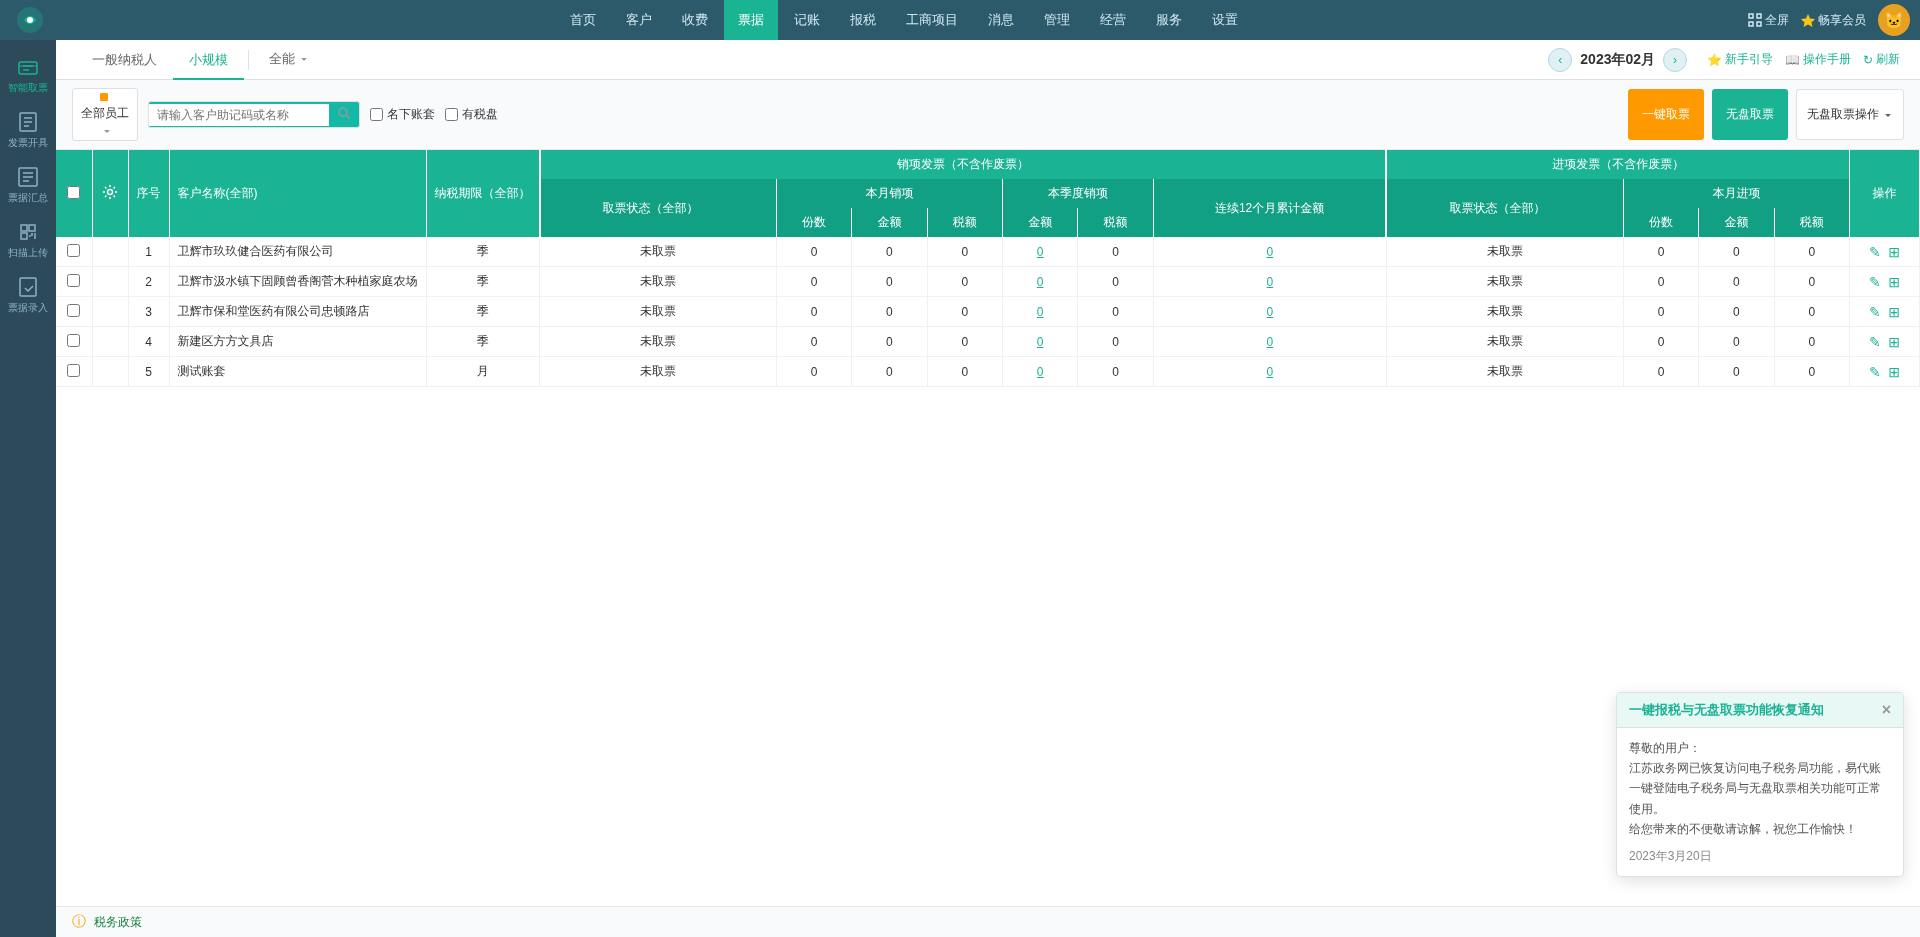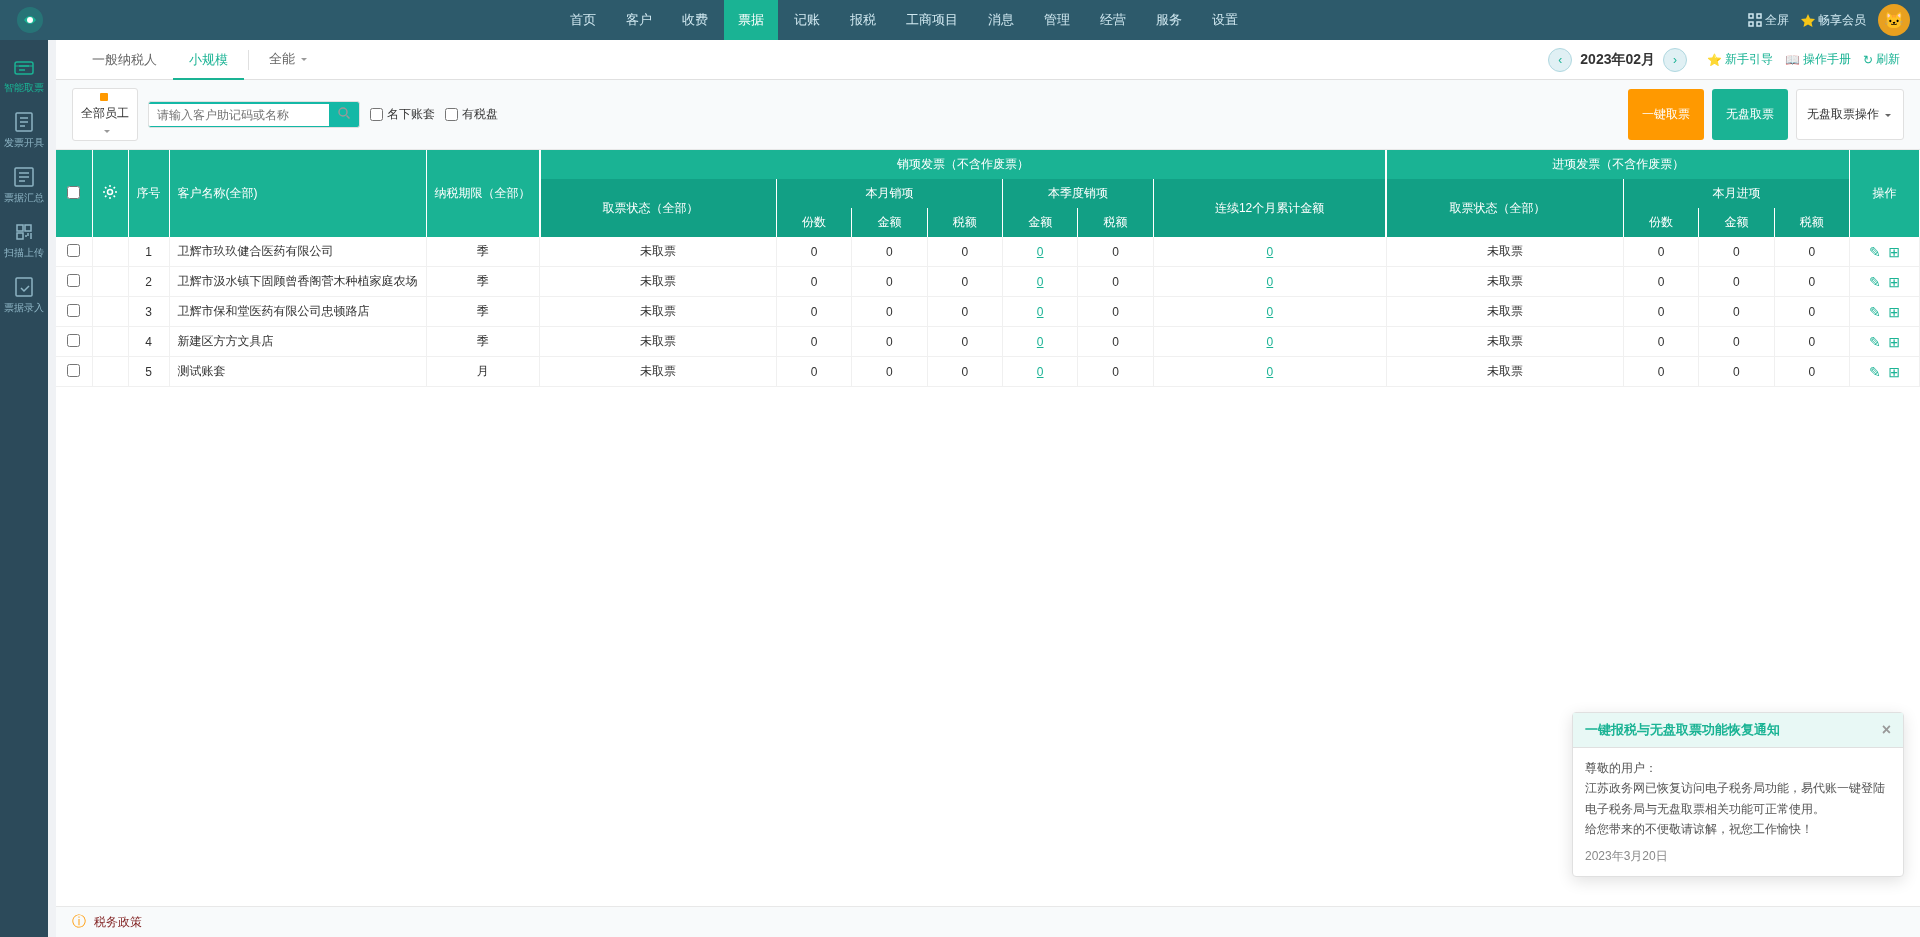--- a/index.html
+++ b/index.html
@@ -37,21 +37,21 @@
     }
     .avatar {
       width: 32px; height: 32px; border-radius: 50%;
       background: #e8a020; display: flex; align-items: center; justify-content: center;
       color: #fff; font-size: 16px; cursor: pointer;
     }
 
     
     .sidebar {
       position: fixed; top: 40px; left: 0; bottom: 0;
-      width: 48px; background: #2c4a5a;
+      width: 56px; background: #2c4a5a;
       display: flex; flex-direction: column; align-items: center;
       padding-top: 8px; z-index: 99;
     }
     .sidebar-item {
       width: 56px; padding: 8px 0;
       display: flex; flex-direction: column; align-items: center;
       color: #8db4c4; cursor: pointer; font-size: 10px; gap: 3px;
     }
     .sidebar-item svg { width: 22px; height: 22px; }
     .sidebar-item.active { color: #1ab394; }
@@ -172,21 +172,21 @@
     .action-icon { color: #1ab394; cursor: pointer; font-size: 14px; margin: 0 2px; }
 
     .th-group-border-left { border-left: 2px solid rgba(255,255,255,0.4); }
 
     
     .table-checkbox { cursor: pointer; }
 
     
     .notification-popup {
       position: fixed; right: 16px; bottom: 60px;
-      width: 332px; background: #fff;
+      width: 288px; background: #fff;
       border: 1px solid #e0e0e0; border-radius: 4px;
       box-shadow: 0 4px 16px rgba(0,0,0,0.12);
       font-size: 12px; color: #333;
     }
     .notification-header {
       background: #e8f8f5; padding: 8px 12px;
       border-bottom: 1px solid #e0e0e0;
       font-weight: bold; color: #1ab394; font-size: 13px;
       display: flex; align-items: center; justify-content: space-between;
     }
@@ -194,21 +194,21 @@
     .notification-close {
       cursor: pointer; color: #999; font-size: 16px;
     }
 
     
     .footer {
       background: #f8fafb; padding: 6px 16px;
       border-top: 1px solid #e8e8e8;
       display: flex; align-items: center; gap: 8px;
     }
-    .footer-link { color: #7f1d1d; cursor: pointer; font-size: 12px; }
+    .footer-link { color: #15803d; cursor: pointer; font-size: 12px; }
     .footer-icon { color: #f90; font-size: 14px; }
   </style>
 </head>
 <body>
 
 <div class="top-nav">
   <div class="logo">
     <svg viewBox="0 0 28 28" fill="none">
       <circle cx="14" cy="14" r="13" fill="#1ab394" opacity="0.3"></circle>
       <path d="M8 14 Q14 6 20 14 Q14 22 8 14Z" fill="#1ab394"></path>

